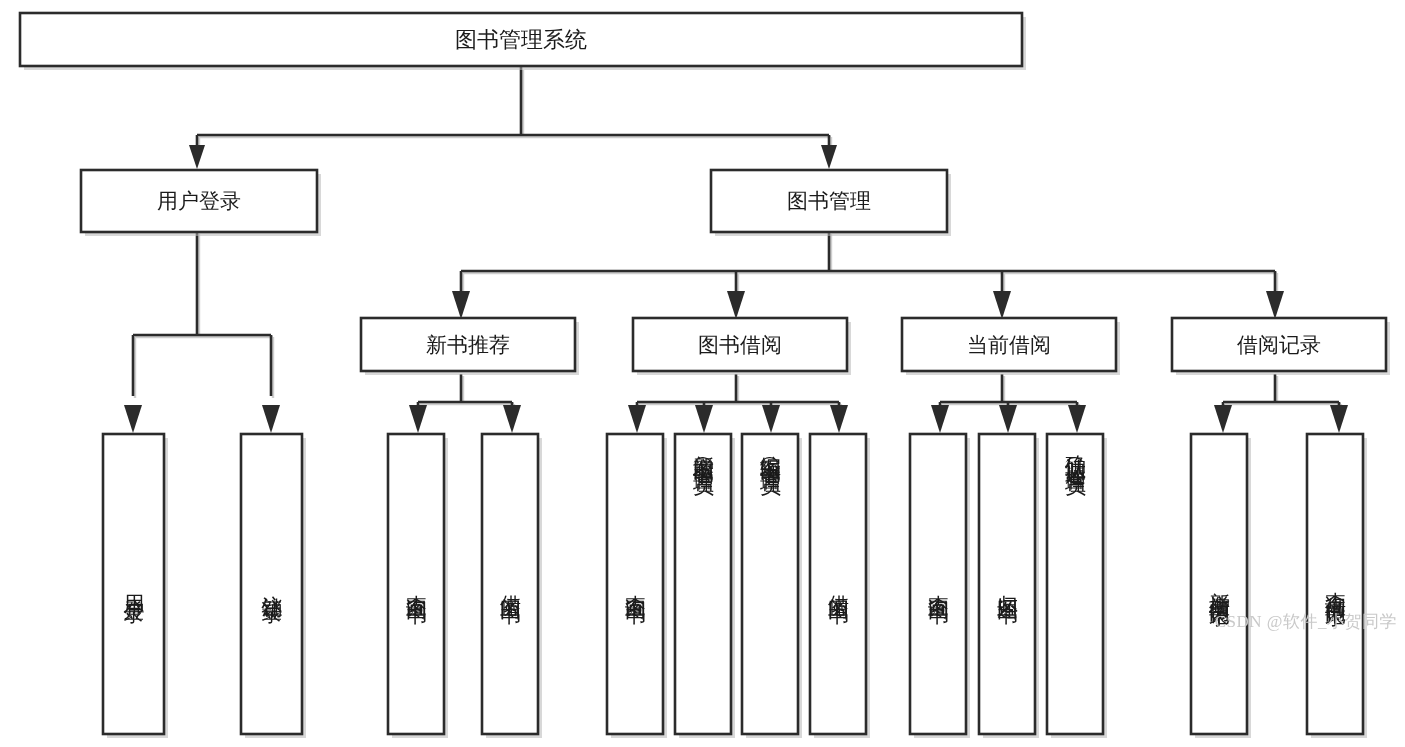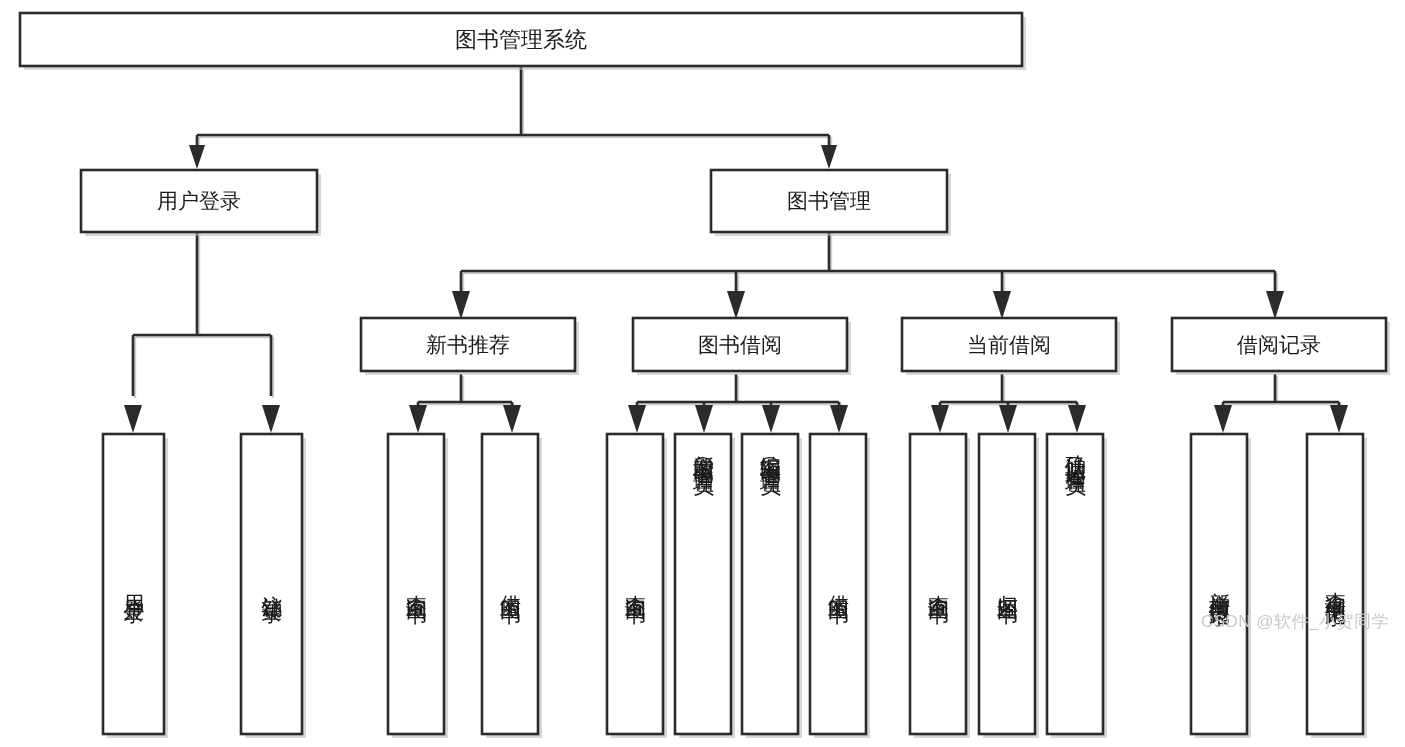--- a/index.html
+++ b/index.html
@@ -77,23 +77,23 @@
     font-family: "Liberation Sans", "DejaVu Sans", sans-serif;
     font-size: 21px;
     line-height: 1.18;
     letter-spacing: 3px;
     color: #1b1b1b;
     white-space: nowrap;
     text-align: center;
   }
   .watermark {
     position: absolute;
-    right: 16px;
+    right: 8px;
     bottom: 6px;
-    font-family: Liberation Sans, sans-serif;
+    font-family: Liberation Serif, serif;
     font-size: 17px;
     color: #c9c9c9;
     letter-spacing: 0.5px;
     user-select: none;
     pointer-events: none;
   }
 </style>
 </head>
 <body>
 

